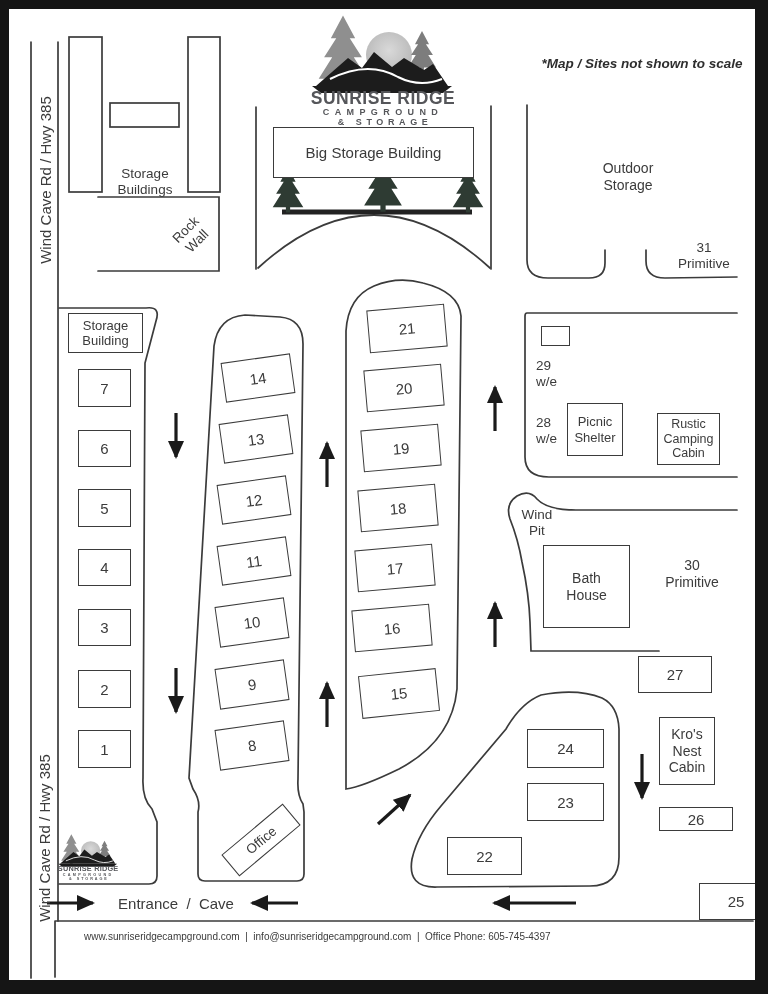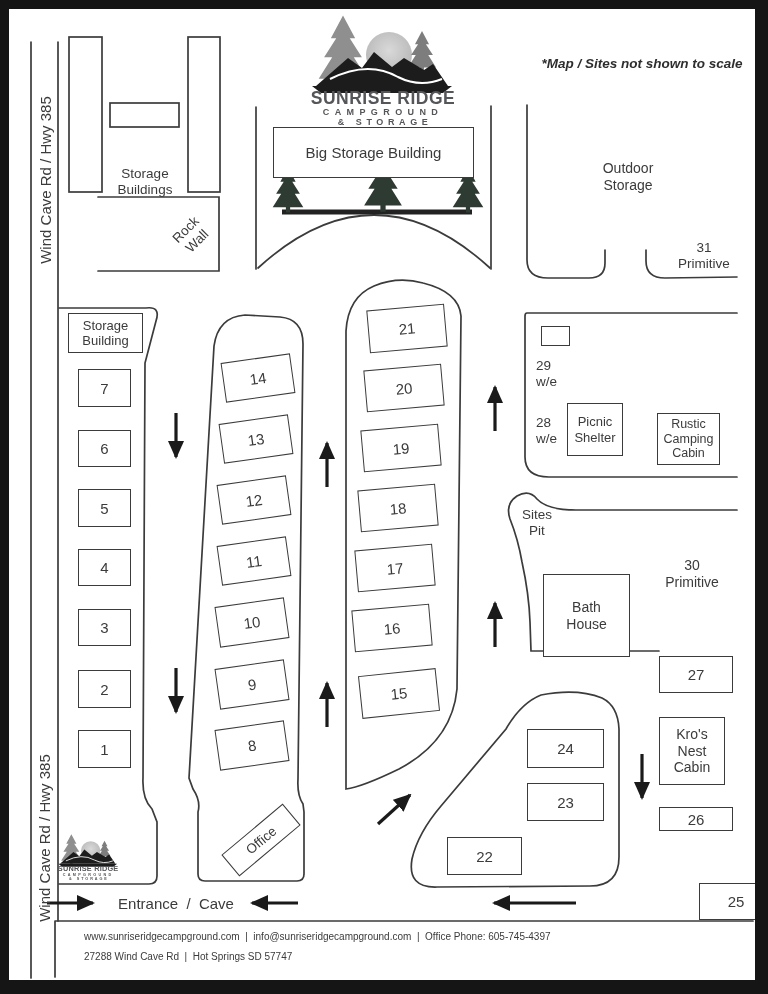--- a/index.html
+++ b/index.html
@@ -143,37 +143,37 @@
   <div class="lbl rot45" style="left:192px; top:236px;">Rock
 Wall</div>
   <div class="lbl" style="left:628px; top:177px; font-size:14px;">Outdoor
 Storage</div>
   <div class="lbl" style="left:704px; top:256px;">31
 Primitive</div>
   <div class="lbl lbl-left" style="left:536px; top:374px;">29
 w/e</div>
   <div class="lbl lbl-left" style="left:536px; top:431px;">28
 w/e</div>
-  <div class="lbl" style="left:537px; top:523px;">Sites
+  <div class="lbl" style="left:537px; top:523px;">Wind
 Pit</div>
   <div class="lbl" style="left:692px; top:574px; font-size:14px;">30
 Primitive</div>
 
   <div class="bldg" style="left:273px; top:127px; width:201px; height:51px; font-size:15px;">Big Storage Building</div>
   <div class="bldg" style="left:68px; top:313px; width:75px; height:40px; font-size:13px;">Storage
 Building</div>
   <div class="bldg" style="left:541px; top:326px; width:29px; height:20px;"></div>
   <div class="bldg" style="left:567px; top:403px; width:56px; height:53px; font-size:13px;text-align:center;">Picnic
 Shelter</div>
   <div class="bldg" style="left:649px; top:413px; width:63px; height:52px; font-size:12.5px;margin-left:8px;">Rustic
 Camping
 Cabin</div>
-  <div class="bldg" style="left:543px; top:574px; width:87px; height:83px; font-size:14px;">Bath
+  <div class="bldg" style="left:543px; top:545px; width:87px; height:83px; font-size:14px;">Bath
 House</div>
-  <div class="bldg" style="left:659px; top:717px; width:66px; height:68px; font-size:14px;">Kro's
+  <div class="bldg" style="left:659px; top:717px; width:56px; height:68px; font-size:14px;">Kro's
 Nest
 Cabin</div>
   <div class="office-box">Office</div>
 
   <div id="sites-layer">
       <div class="site-box" style="left: 78px; top: 369px; width: 53px; height: 38px;">7</div>
       <div class="site-box" style="left: 78px; top: 430px; width: 53px; height: 37px;">6</div>
       <div class="site-box" style="left: 78px; top: 489px; width: 53px; height: 38px;">5</div>
       <div class="site-box" style="left: 78px; top: 549px; width: 53px; height: 37px;">4</div>
       <div class="site-box" style="left: 78px; top: 609px; width: 53px; height: 37px;">3</div>
@@ -186,25 +186,24 @@
       <div class="site-box" style="left: 217px; top: 602px; width: 70px; height: 41px; transform: rotate(-8deg);">10</div>
       <div class="site-box" style="left: 217px; top: 664px; width: 70px; height: 41px; transform: rotate(-8deg);">9</div>
       <div class="site-box" style="left: 217px; top: 725px; width: 70px; height: 41px; transform: rotate(-8deg);">8</div>
       <div class="site-box" style="left: 368px; top: 307px; width: 78px; height: 43px; transform: rotate(-5deg);">21</div>
       <div class="site-box" style="left: 365px; top: 367px; width: 78px; height: 42px; transform: rotate(-5deg);">20</div>
       <div class="site-box" style="left: 362px; top: 427px; width: 78px; height: 42px; transform: rotate(-5deg);">19</div>
       <div class="site-box" style="left: 359px; top: 487px; width: 78px; height: 42px; transform: rotate(-5deg);">18</div>
       <div class="site-box" style="left: 356px; top: 547px; width: 78px; height: 42px; transform: rotate(-5deg);">17</div>
       <div class="site-box" style="left: 353px; top: 607px; width: 78px; height: 42px; transform: rotate(-5deg);">16</div>
       <div class="site-box" style="left: 360px; top: 672px; width: 78px; height: 43px; transform: rotate(-6deg);">15</div>
-      <div class="site-box" style="left: 659px; top: 656px; width: 74px; height: 37px;">27</div>
+      <div class="site-box" style="left: 638px; top: 656px; width: 74px; height: 37px;">27</div>
       <div class="site-box" style="left: 659px; top: 807px; width: 74px; height: 24px;">26</div>
       <div class="site-box" style="left: 659px; top: 883px; width: 74px; height: 37px; margin-left: 40px;">25</div>
       <div class="site-box" style="left: 527px; top: 729px; width: 77px; height: 39px;">24</div>
       <div class="site-box" style="left: 527px; top: 783px; width: 77px; height: 38px;">23</div>
       <div class="site-box" style="left: 447px; top: 837px; width: 75px; height: 38px;">22</div>
     </div>
 
   <div class="entrance">Entrance  /  Cave</div>
   <div class="footer-line" style="top:931px;">www.sunriseridgecampground.com  |  info@sunriseridgecampground.com  |  Office Phone: 605-745-4397</div>
-  <div class="footer-line" style="top:951px;">27288 Wind Cave Rd  |  Hot Springs SD 57747</div>
 
 </div>
 
 </body></html>

